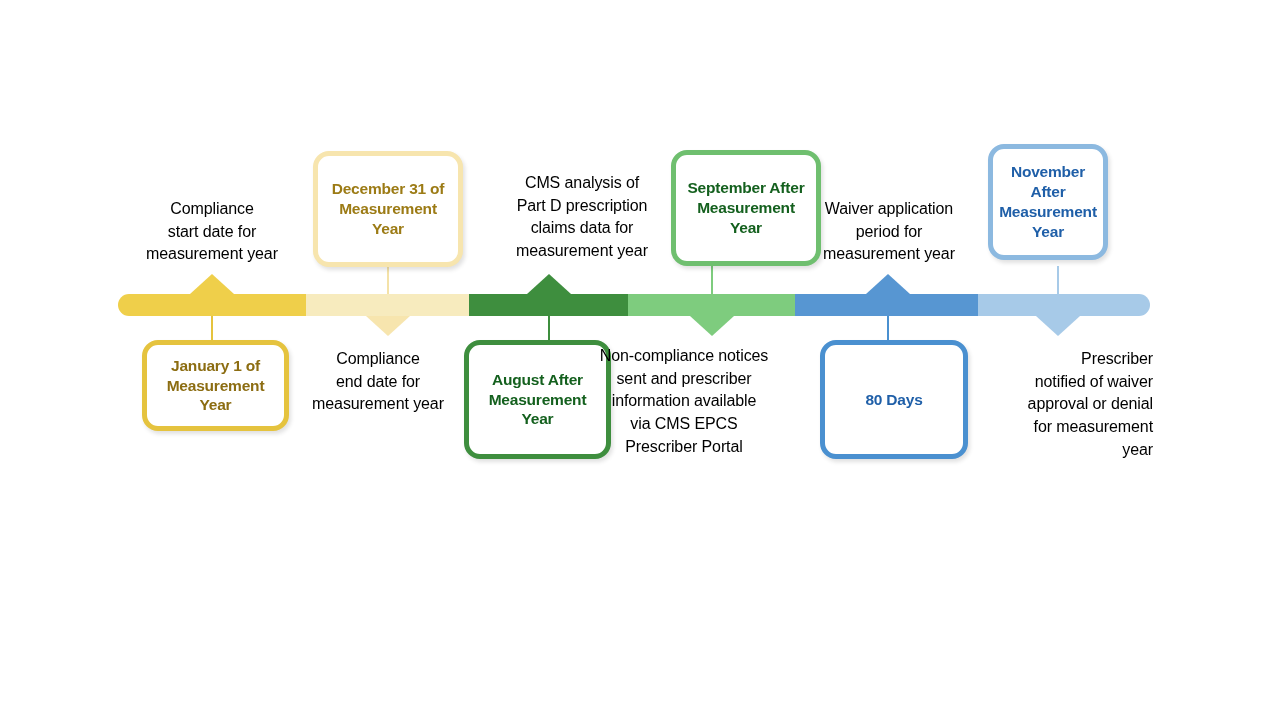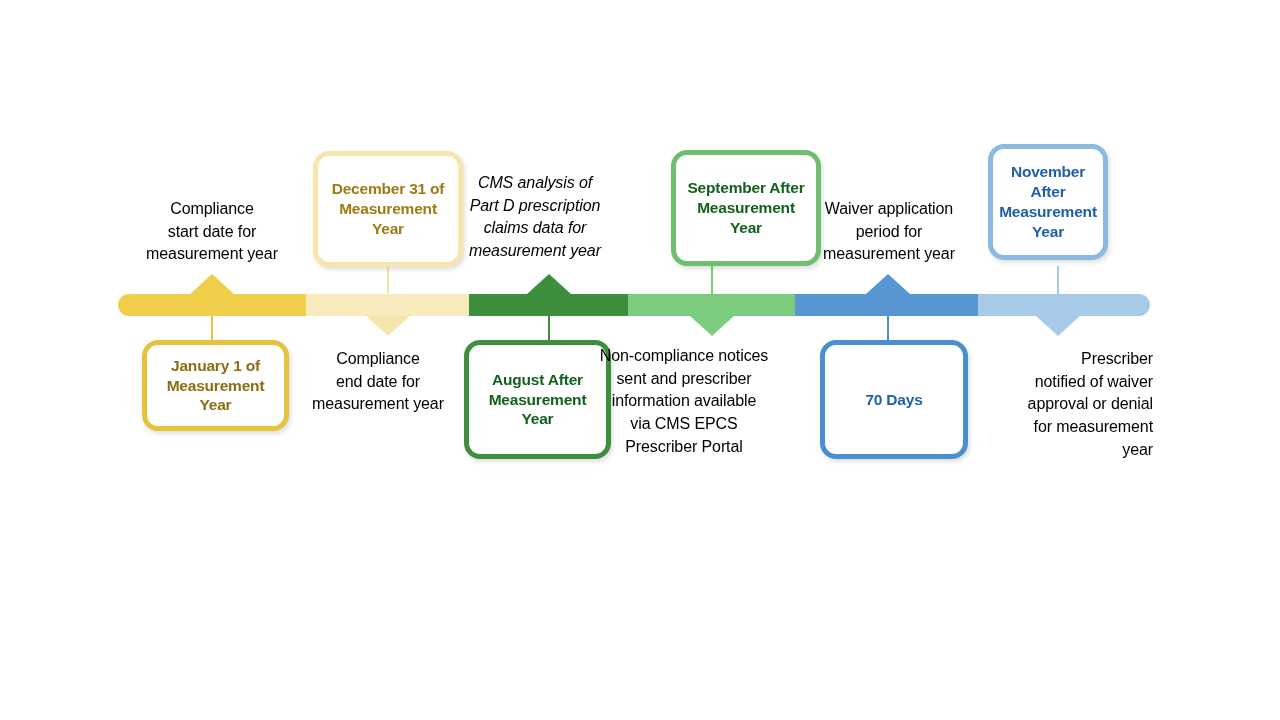--- a/index.html
+++ b/index.html
@@ -100,38 +100,38 @@
       <div class="conn" style="left: 711px; top: 266px; height: 28px; background: rgb(126, 204, 126);"></div>
       <div class="conn" style="left: 887px; top: 316px; height: 26px; background: rgb(74, 144, 208);"></div>
       <div class="conn" style="left: 1057px; top: 266px; height: 28px; background: rgb(167, 202, 232);"></div>
     </div>
 
   <div id="top-items">
       <div class="lbl" style="left: 123px; top: 198px; width: 178px;">Compliance<br>start date for<br>measurement year</div>
       <div class="box" style="left: 313px; top: 151px; width: 150px; height: 116px; border-color: rgb(247, 229, 174);">
         <div class="btxt" style="color: rgb(156, 123, 21);">December 31 of<br>Measurement<br>Year</div>
       </div>
-      <div class="lbl" style="left: 450px; top: 172px; width: 170px; font-style: italic;">CMS analysis of<br>Part D prescription<br>claims data for<br>measurement year</div>
+      <div class="lbl" style="left: 497px; top: 172px; width: 170px;">CMS analysis of<br>Part D prescription<br>claims data for<br>measurement year</div>
       <div class="box" style="left: 643px; top: 150px; width: 150px; height: 116px; border-color: rgb(111, 191, 111); margin-left: 28px;">
         <div class="btxt" style="color: rgb(20, 96, 30);">September After<br>Measurement<br>Year</div>
       </div>
       <div class="lbl" style="left: 803px; top: 198px; width: 172px;">Waiver application<br>period for<br>measurement year</div>
       <div class="box" style="left: 988px; top: 144px; width: 120px; height: 116px; border-color: rgb(140, 185, 224);">
         <div class="btxt" style="color: rgb(31, 95, 168);">November After<br>Measurement<br>Year</div>
       </div>
     </div>
 
   <div id="bottom-items">
       <div class="box" style="left: 142px; top: 340px; width: 147px; height: 91px; border-color: rgb(229, 195, 62);">
         <div class="btxt" style="color: rgb(140, 109, 18);">January 1 of<br>Measurement<br>Year</div>
       </div>
       <div class="lbl" style="left: 292px; top: 348px; width: 172px;">Compliance<br>end date for<br>measurement year</div>
       <div class="box" style="left: 464px; top: 340px; width: 147px; height: 119px; border-color: rgb(62, 142, 62);">
         <div class="btxt" style="color: rgb(20, 96, 30);">August After<br>Measurement<br>Year</div>
       </div>
       <div class="lbl" style="left: 580px; top: 345px; width: 208px;">Non-compliance notices<br>sent and prescriber<br>information available<br>via CMS EPCS<br>Prescriber Portal</div>
       <div class="box" style="left: 820px; top: 340px; width: 148px; height: 119px; border-color: rgb(74, 144, 208);">
-        <div class="btxt" style="color: rgb(31, 95, 168);">70 Days</div>
+        <div class="btxt" style="color: rgb(31, 95, 168);">80 Days</div>
       </div>
       <div class="lbl" style="left: 975px; top: 348px; width: 178px; text-align: right;">Prescriber<br>notified of waiver<br>approval or denial<br>for measurement<br>year</div>
     </div>
 
 </div>
 
 </body></html>

